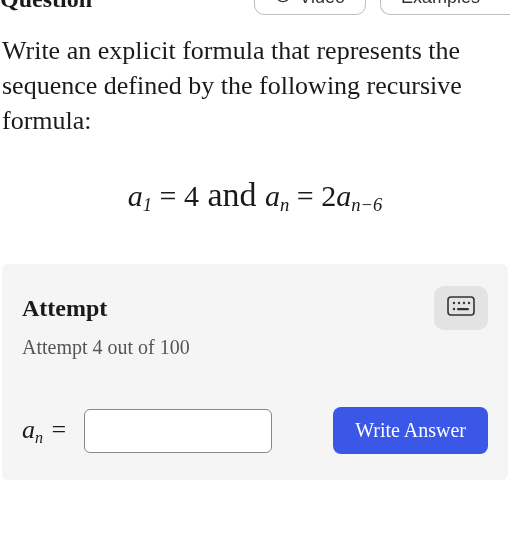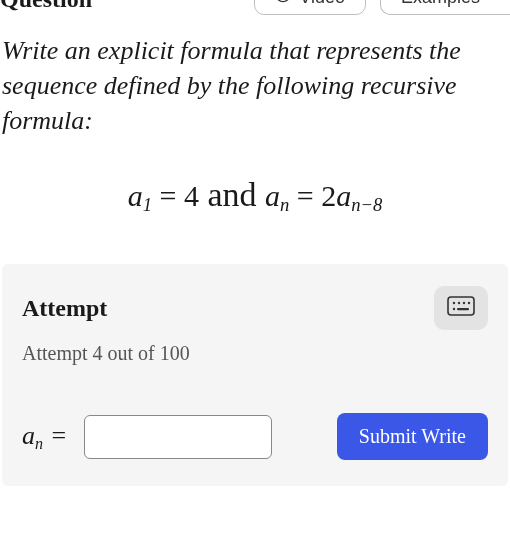--- a/index.html
+++ b/index.html
@@ -48,21 +48,20 @@
     padding-right: 30px;
   }
   .play-icon {
     width: 16px; height: 16px;
   }
   .prompt {
     font-family: Georgia, serif;
     font-size: 26px;
     line-height: 1.35;
     padding: 18px 6px 0 2px;
-    font-style: italic;
   }
   .formula-row {
     text-align: center;
     font-family: 'Times New Roman', Georgia, serif;
     font-size: 30px;
     padding: 38px 0 48px 0;
   }
   .formula-row .sub { font-size: 0.62em; vertical-align: -0.28em; font-style: italic; }
   .formula-row .var { font-style: italic; }
   .formula-row .andword { font-style: normal; font-family: Georgia, serif; font-size: 34px; }
@@ -86,21 +85,21 @@
     width: 54px; height: 44px;
     border-radius: 10px;
     background: #e3e3e3;
     display: flex; align-items: center; justify-content: center;
     cursor: pointer;
   }
   .attempt-line {
     font-family: Georgia, serif;
     color: #555;
     font-size: 20px;
-    margin-top: 12px;
+    margin-top: 6px;
   }
   .input-row {
     display: flex;
     align-items: center;
     gap: 14px;
     margin-top: 48px;
   }
   .lhs {
     font-family: 'Times New Roman', Georgia, serif;
     font-size: 26px;
@@ -146,21 +145,21 @@
     <span>Video</span>
   </div>
   <div class="pill-btn examples-btn">
     <span>Examples</span>
   </div>
 </div>
 
 <div class="prompt">Write an explicit formula that represents the sequence defined by the following recursive formula:</div>
 
 <div class="formula-row">
-  <span class="var">a</span><span class="sub">1</span><span> = </span><span>4</span><span class="andword"> and </span><span class="var">a</span><span class="sub">n</span><span> = </span><span>2</span><span class="var">a</span><span class="sub">n−8</span>
+  <span class="var">a</span><span class="sub">1</span><span> = </span><span>4</span><span class="andword"> and </span><span class="var">a</span><span class="sub">n</span><span> = </span><span>2</span><span class="var">a</span><span class="sub">n−6</span>
 </div>
 
 <div class="answer-card">
   <div class="answer-head-row">
     <div class="answer-title">Attempt</div>
     <div class="kbd-btn">
       <span>
         <svg width="28" height="20" viewBox="0 0 28 20">
           <rect x="1" y="1" width="26" height="18" rx="3" fill="none" stroke="#333" stroke-width="1.6"></rect>
           <circle cx="7" cy="7" r="1.2" fill="#333"></circle>
@@ -174,15 +173,15 @@
     </div>
   </div>
   <div class="attempt-line">Attempt 4 out of 100</div>
 
   <div class="input-row">
     <span class="lhs">
       <span>a</span><span class="sub">n</span>
       <span class="eq">=</span>
     </span>
     <input class="answer-input" type="text" value="" style="">
-    <button class="submit-btn">Submit Write</button>
+    <button class="submit-btn">Write Answer</button>
   </div>
 </div>
 
 </body></html>

